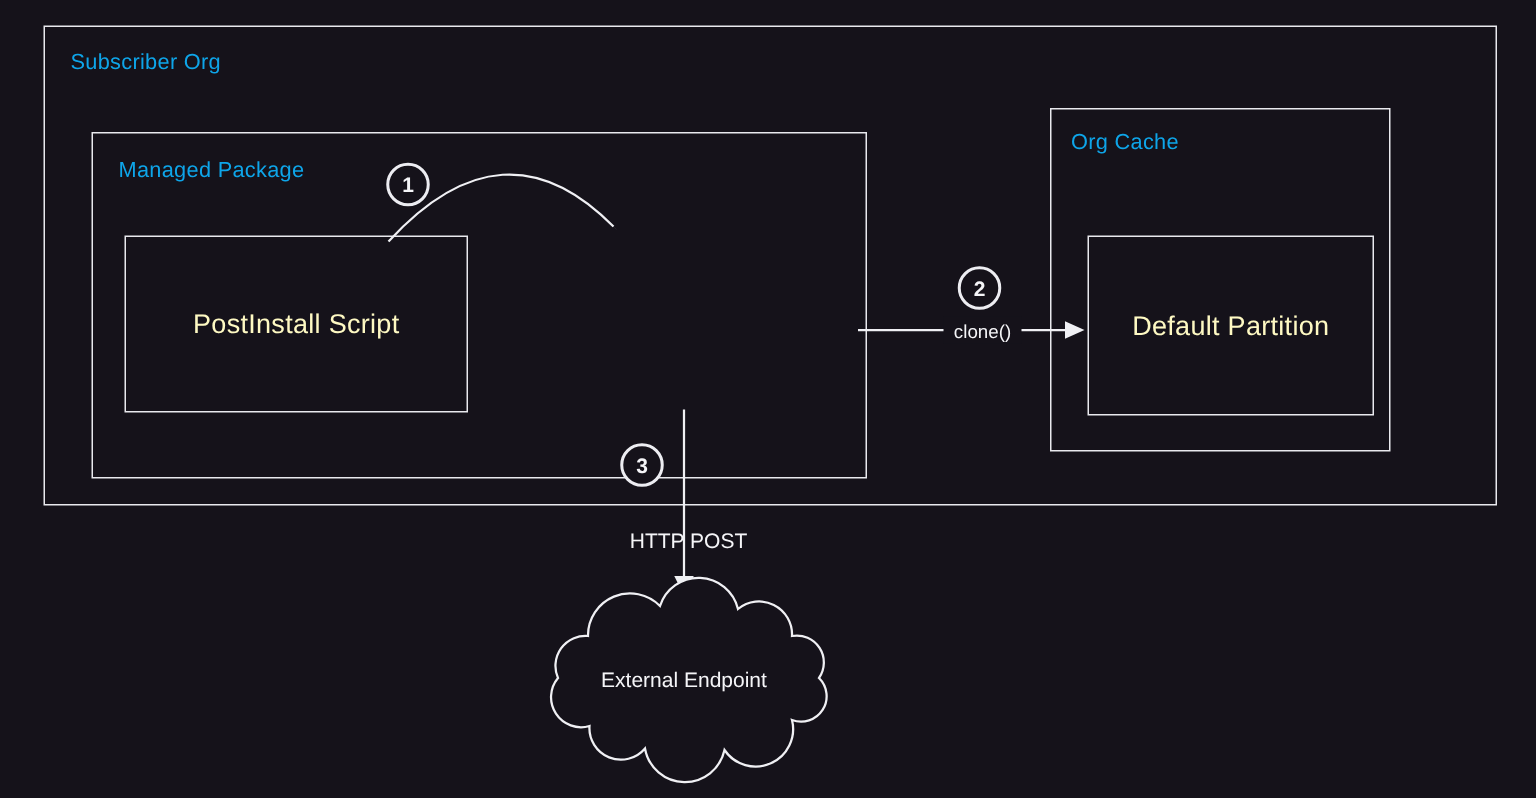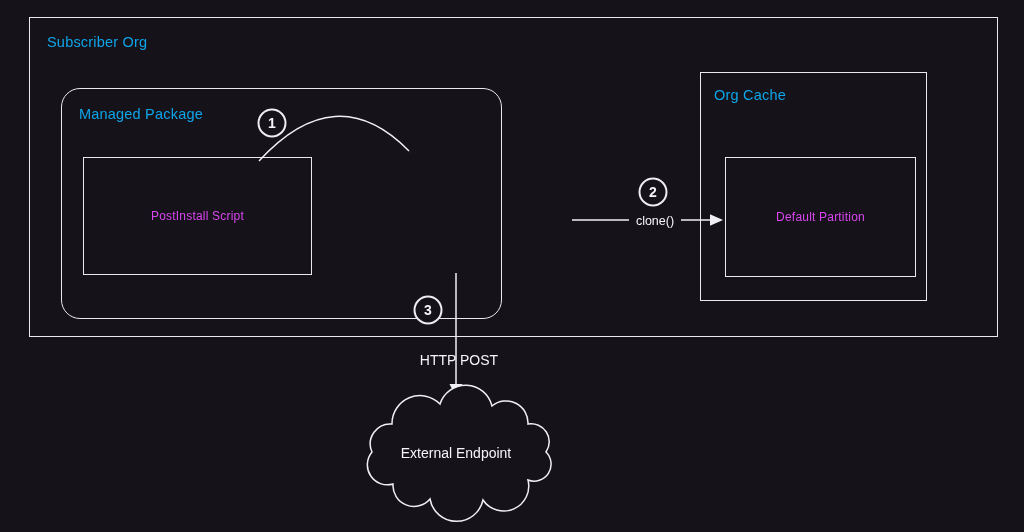--- a/index.html
+++ b/index.html
@@ -28,27 +28,27 @@
     letter-spacing: 0.2px;
     color: #0ea5e9;
     white-space: nowrap;
   }
   .node-label {
     position: absolute;
     inset: 0;
     display: flex;
     align-items: center;
     justify-content: center;
-    font-size: 12px;
+    font-size: 18px;
     letter-spacing: 0.2px;
-    color: #d946ef;
+    color: #fef9c3;
     white-space: nowrap;
   }
   #subscriber-org   { left: 29px;  top: 17px;  width: 969px; height: 320px; }
-  #managed-package  { left: 61px;  top: 88px;  width: 441px; height: 231px; border-radius: 19px; }
+  #managed-package  { left: 61px;  top: 88px;  width: 517px; height: 231px; }
   #org-cache        { left: 700px; top: 72px;  width: 227px; height: 229px; }
   #postinstall      { left: 83px;  top: 157px; width: 229px; height: 118px; }
   #malicious-apex   { left: 344px; top: 156px; width: 227px; height: 117px; }
   #default-partition{ left: 725px; top: 157px; width: 191px; height: 120px; }
 
   #subscriber-org .box-title  { left: 17px; top: 16px; }
   #managed-package .box-title { left: 17px; top: 17px; }
   #org-cache .box-title       { left: 13px; top: 14px; }
 
   .overlay {

